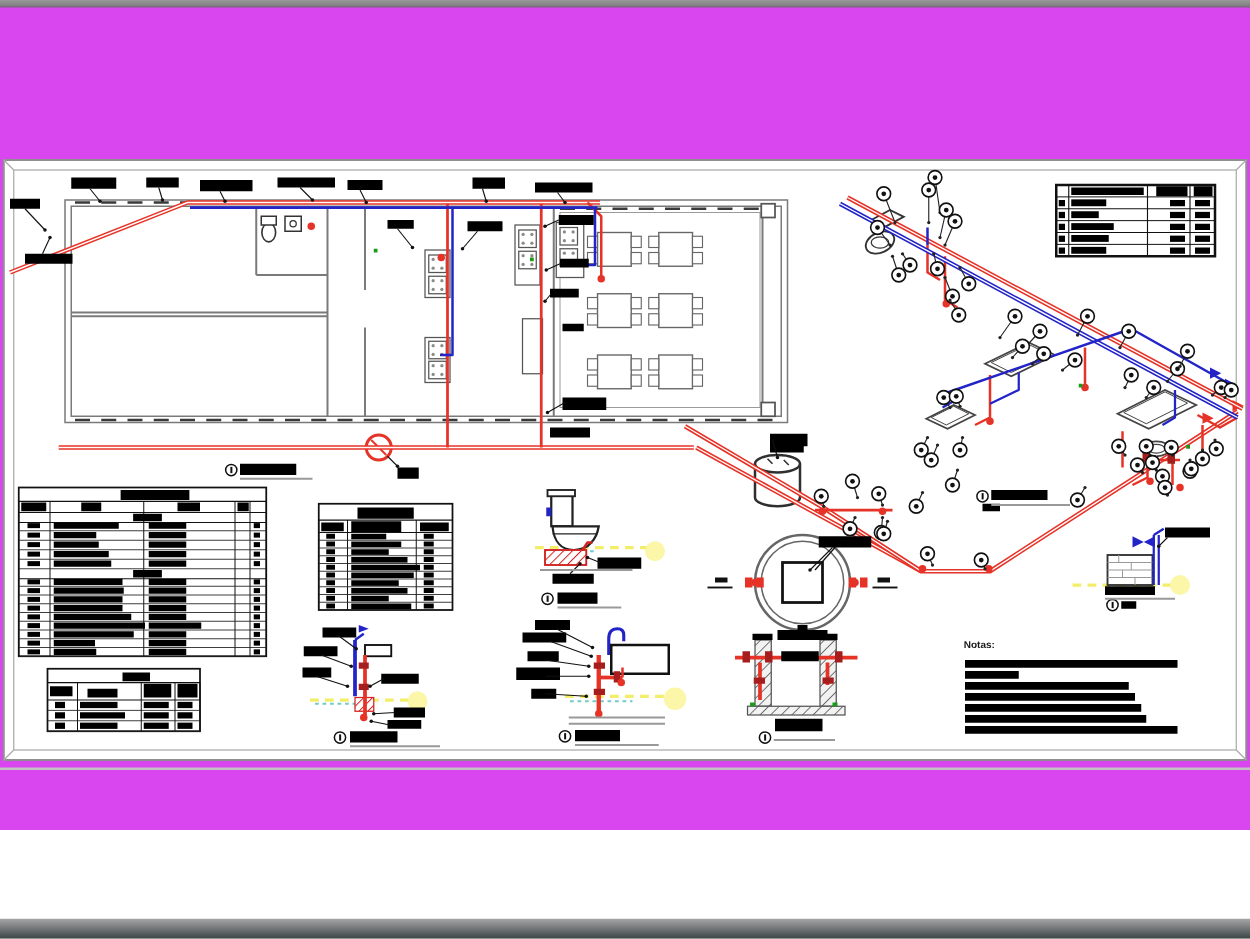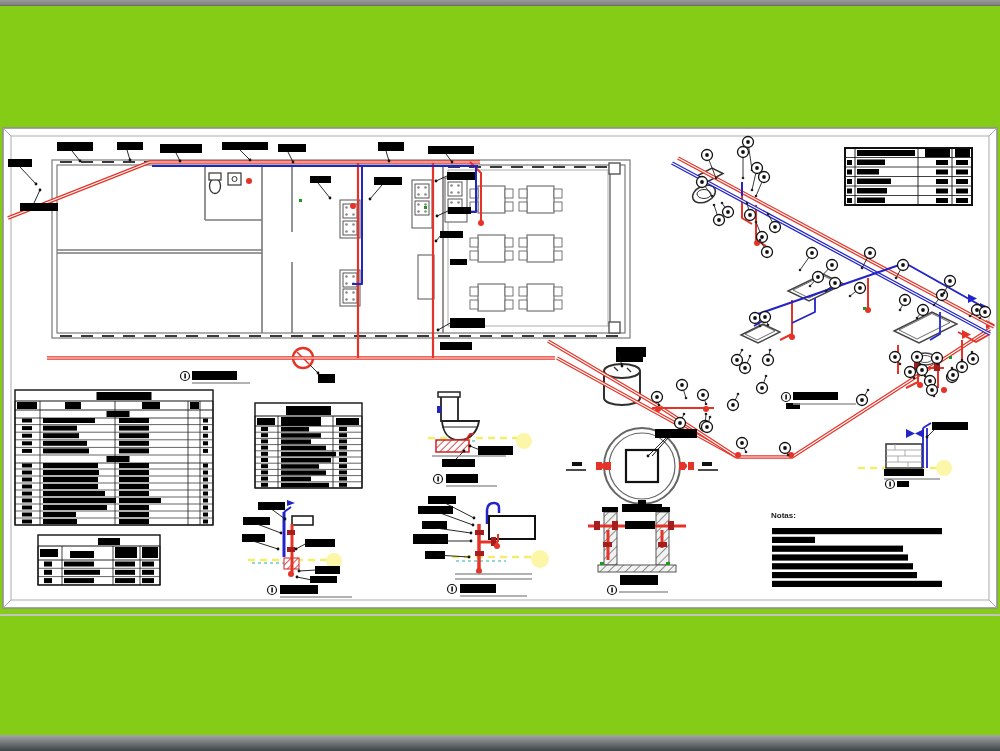--- a/index.html
+++ b/index.html
@@ -1,17 +1,17 @@
 <!DOCTYPE html>
 <html><head>
 <meta charset="utf-8">
 <style>
   html,body{margin:0;padding:0;background:#fff;width:1000px;height:751px;overflow:hidden;
     font-family:"Liberation Sans",sans-serif;}
-  #stage{position:relative;width:1000px;height:751px;background:#84cc16;}
+  #stage{position:relative;width:1000px;height:664px;background:#d946ef;}
   #topbar{position:absolute;left:0;top:0;width:1000px;height:5px;
     background:linear-gradient(#9a9a9a,#7e7e7e);border-bottom:1px solid #6e6e6e;}
   #bottombar{position:absolute;left:0;top:735px;width:1000px;height:16px;
     background:linear-gradient(#a6a6a6,#3c4446);}
   #cad{position:absolute;left:0;top:0;}
   #notas{position:absolute;left:771px;top:511px;font-size:8px;font-weight:600;color:#1a1a1a;}
 </style>
 </head>
 <body>
 

